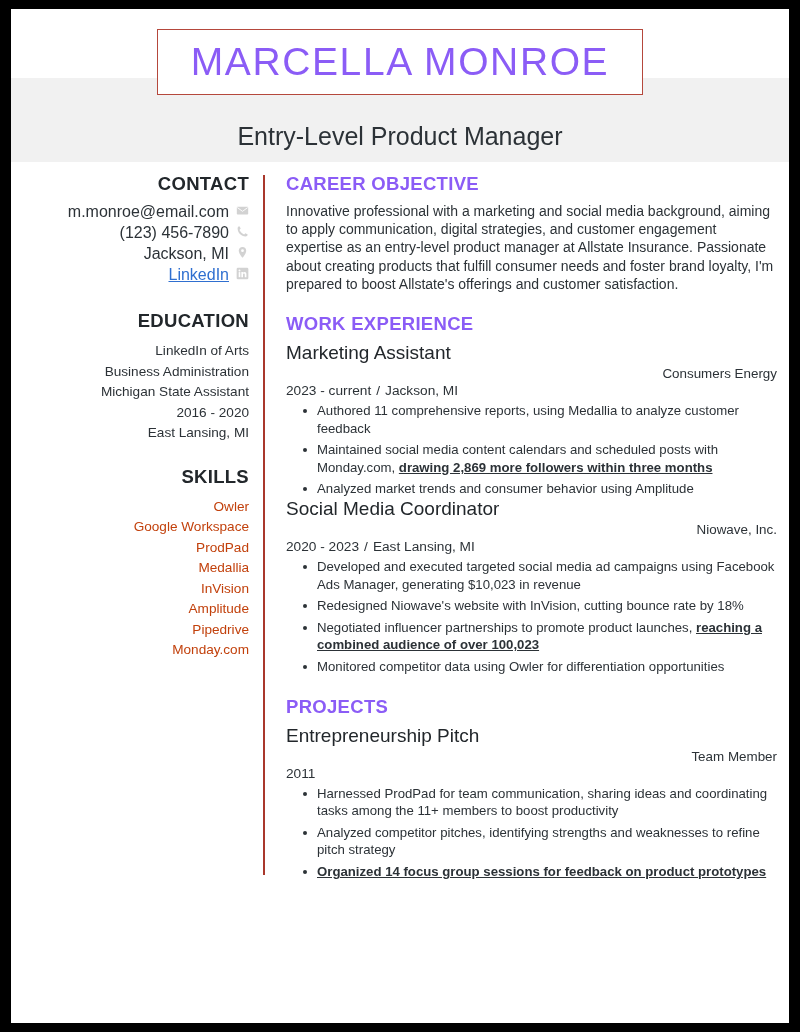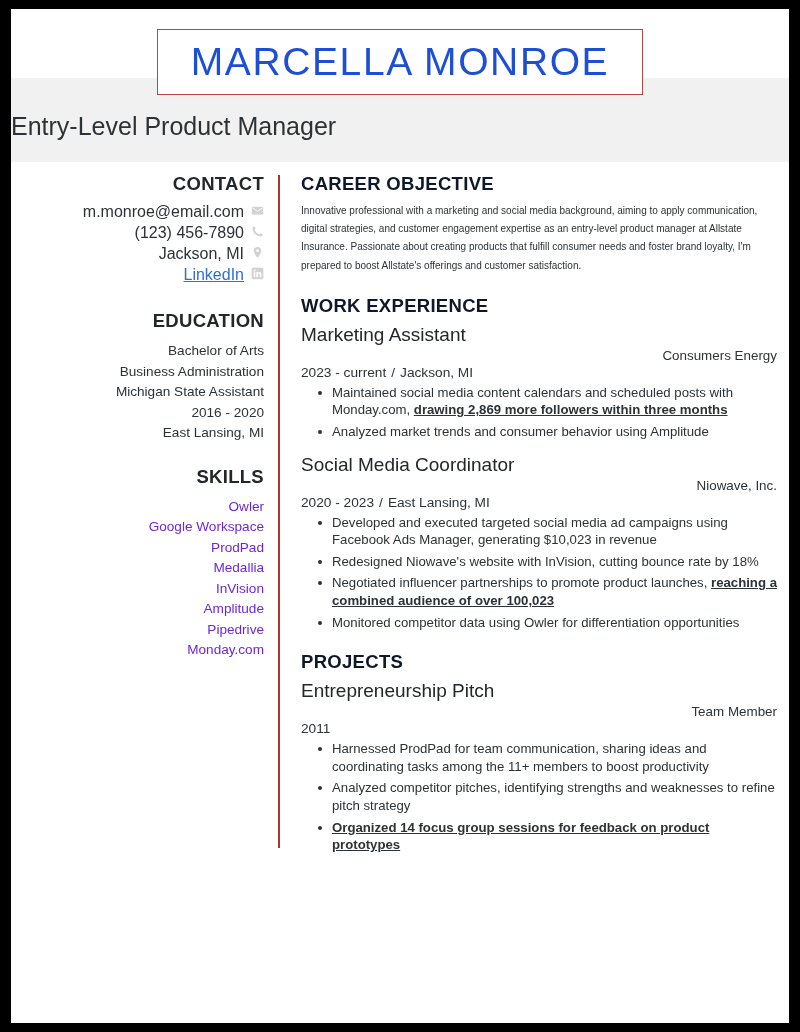--- a/index.html
+++ b/index.html
@@ -49,40 +49,40 @@
     background: #ffffff;
     border: 1.6px solid #b5483c;
     box-sizing: border-box;
     display: flex;
     align-items: center;
     justify-content: center;
   }
   .name-text {
     font-size: 39px;
     letter-spacing: 1.6px;
-    color: #1d4ed8;
+    color: #8b5cf6;
     font-weight: 400;
     white-space: nowrap;
   }
   .subtitle {
     position: absolute;
     left: 0;
-    top: 103px;
+    top: 113px;
     width: 100%;
+    text-align: center;
     font-size: 25px;
     color: #2c3237;
     font-weight: 400;
   }
 
   
   .body-wrap {
     display: flex;
     align-items: stretch;
     padding-top: 10px;
-    padding-left: 15px;
   }
   .col-left {
     width: 252px;
     flex: 0 0 252px;
     padding-right: 14px;
     box-sizing: border-box;
     text-align: right;
   }
   .divider {
     width: 2px;
@@ -136,44 +136,44 @@
   .ico svg { display: block; }
 
   .side-line {
     font-size: 13.6px;
     color: #2c3237;
     line-height: 20.5px;
     white-space: nowrap;
   }
   .skill-line {
     font-size: 13.6px;
-    color: #6d28d9;
+    color: #c2410c;
     line-height: 20.5px;
     white-space: nowrap;
   }
 
   
   .sec-heading {
     font-size: 18.5px;
     font-weight: bold;
-    color: #0f172a;
+    color: #8b5cf6;
     letter-spacing: 0.3px;
     margin: 0 0 7px 0;
   }
   .section { margin-bottom: 20px; }
   .section.last { margin-bottom: 0; }
 
   .objective-text {
-    font-size: 10px;
+    font-size: 14px;
     color: #2c3237;
     line-height: 18.2px;
     margin: 0;
   }
 
-  .entry { margin-bottom: 13px; }
+  .entry { }
   .entry.last { margin-bottom: 0; }
   .entry-title {
     font-size: 19px;
     color: #22272b;
     font-weight: 400;
     margin: 0 0 2px 0;
   }
   .entry-org {
     font-size: 13.4px;
     color: #2c3237;
@@ -276,21 +276,21 @@
                 <circle cx="4.3" cy="4.2" r="1.2" fill="#ffffff"></circle>
                 <rect x="3.3" y="6.3" width="2" height="6.2" fill="#ffffff"></rect>
                 <path d="M6.6 6.3 h1.9 v0.9 c0.4 -0.7 1.1 -1.1 2 -1.1 c1.5 0 2.3 0.9 2.3 2.7 v3.7 h-2 V9.2 c0 -0.9 -0.3 -1.3 -1 -1.3 c-0.7 0 -1.2 0.5 -1.2 1.4 v3.2 h-2 Z" fill="#ffffff"></path>
               </svg>
           </span>
         </div>
       </div>
 
       <div class="side-block">
         <div class="side-heading">EDUCATION</div>
-        <div class="side-line">Bachelor of Arts</div>
+        <div class="side-line">LinkedIn of Arts</div>
         <div class="side-line">Business Administration</div>
         <div class="side-line">Michigan State Assistant</div>
         <div class="side-line">2016 - 2020</div>
         <div class="side-line">East Lansing, MI</div>
       </div>
 
       <div class="side-block skills-block">
         <div class="side-heading">SKILLS</div>
         <div class="skill-line">Owler</div>
         <div class="skill-line">Google Workspace</div>
@@ -314,20 +314,21 @@
       </div>
 
       <div class="section">
         <div class="sec-heading">WORK EXPERIENCE</div>
         <div id="work-entries">
             <div class="entry">
               <div class="entry-title">Marketing Assistant</div>
               <div class="entry-org">Consumers Energy</div>
               <div class="entry-meta"><span>2023 - current</span><span class="sep">/</span><span>Jackson, MI</span></div>
               <ul class="bullets">
+                <li>Authored 11 comprehensive reports, using Medallia to analyze customer feedback</li>
                 <li>Maintained social media content calendars and scheduled posts with Monday.com, <span class="hl">drawing 2,869 more followers within three months</span></li>
                 <li>Analyzed market trends and consumer behavior using Amplitude</li>
               </ul>
             </div>
             <div class="entry last">
               <div class="entry-title">Social Media Coordinator</div>
               <div class="entry-org">Niowave, Inc.</div>
               <div class="entry-meta"><span>2020 - 2023</span><span class="sep">/</span><span>East Lansing, MI</span></div>
               <ul class="bullets">
                 <li>Developed and executed targeted social media ad campaigns using Facebook Ads Manager, generating $10,023 in revenue</li>

